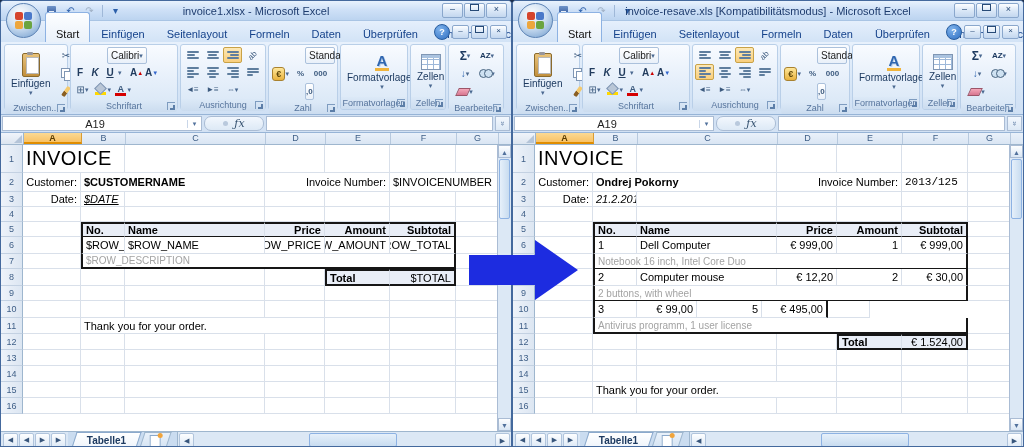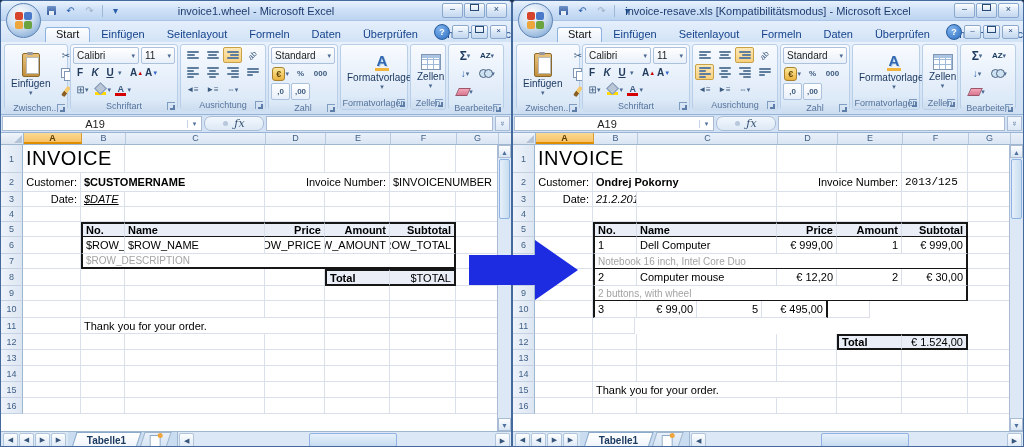--- a/index.html
+++ b/index.html
@@ -26,21 +26,21 @@
   .i-save:after{content:"";position:absolute;left:2px;bottom:0;width:5px;height:4px;background:#e8eef6}
   .qsep{width:1px;height:12px;background:#9fb8d8;margin:0 2px}
   .title-text{position:absolute;left:0;right:0;text-align:center;font-size:11px;color:#1e3c6e;}
   .winbtns{margin-left:auto;display:flex;gap:1px;padding-right:4px;z-index:4}
   .wbtn{width:19px;height:13px;border:1px solid #8aa7cc;border-radius:2px;font-size:9px;line-height:11px;
     text-align:center;color:#274a77;background:linear-gradient(#fdfeff,#dbe8f7 50%,#c3d7ef);}
   .wbtn .mbox{display:inline-block;width:7px;height:5px;border:1px solid #274a77;vertical-align:1px}
   
   .tabrow{height:21px;display:flex;align-items:flex-end;padding-left:44px;position:relative;
     background:linear-gradient(#e5effc,#d2e3f6);}
-  .rtab{font-size:11px;color:#15428b;padding:0 10px 2px;border:1px solid transparent;border-bottom:none;
+  .rtab{font-size:11px;color:#15428b;padding:15px 10px 2px;border:1px solid transparent;border-bottom:none;
     border-radius:3px 3px 0 0;}
   .rtab.active{background:linear-gradient(#fdfeff,#eaf1fa);border-color:#8db2e3;color:#111;}
   .tabrow-right{position:absolute;right:4px;top:3px;display:flex;gap:2px;align-items:center;}
   .helpbtn{width:14px;height:14px;border-radius:50%;background:radial-gradient(circle at 35% 30%,#7fb3ec,#2f6fc2);
     color:#fff;font-size:9px;font-weight:bold;text-align:center;line-height:14px;border:1px solid #275c9e;}
   .wbtn.small{width:15px;height:12px;line-height:10px;font-size:8px}
   
   .ribbon{height:73px;background:linear-gradient(#e8f1fc,#d7e6f7 60%,#cfe0f4);padding:1px 2px 0;display:flex;
     border-bottom:1px solid #97b4d6;box-sizing:border-box;}
   .rgroup{height:66px;margin:1px;border:1px solid #b9cfe8;border-radius:3px;box-sizing:border-box;
@@ -55,21 +55,21 @@
   .bigbtn{display:flex;flex-direction:column;align-items:center;justify-content:center;gap:1px;
     border:1px solid transparent;border-radius:2px;font-size:10px;color:#1d3a60;padding:1px 3px;}
   .blabel{font-size:10px;color:#1d3a60;white-space:nowrap}
   .dd{font-size:7px;color:#4a6890;line-height:5px}
   .i-clip{width:16px;height:22px;background:linear-gradient(#e8c27a,#c2903e);border:1px solid #8a6a2c;
     border-radius:2px;position:relative}
   .i-clip:before{content:"";position:absolute;left:4px;top:-2px;width:6px;height:3px;background:#97969b;border-radius:1px}
   .i-clip:after{content:"";position:absolute;left:3px;top:3px;width:11px;height:15px;background:#fff;border:1px solid #b9b9b9}
   .mini{width:17px;height:15px;display:flex;align-items:center;justify-content:center;font-size:10px;
     border:1px solid transparent;border-radius:2px;color:#3c5a7e;}
-  .mini.frame,.selbox{border:1px solid #abc1dc;background:linear-gradient(#ffffff,#e9f0f9);}
+  .mini.frame,.selbox{border:1px solid #abc1dc;background:linear-gradient(#ffffff,#e9f0f9);margin-left:34px;}
   .i-copy{position:relative;width:10px;height:11px}
   .i-copy span{position:absolute;width:7px;height:8px;background:#fff;border:1px solid #7f96b4}
   .i-copy span:first-child{left:0;top:0}.i-copy span:last-child{left:3px;top:3px}
   .i-brush{width:4px;height:11px;background:linear-gradient(#f4c96d 55%,#8a5f23 55%);transform:rotate(35deg);border-radius:1px}
   .selbox{display:flex;align-items:center;justify-content:space-between;font-size:10px;color:#222;
     padding:0 3px;height:15px;border-radius:2px;}
   .fkrow{display:flex;align-items:center;gap:1px}
   .fk{font-size:10px;font-weight:bold;width:14px;height:15px;display:flex;align-items:center;justify-content:center;color:#223c5e}
   .fk.it{font-style:italic}.fk.un{text-decoration:underline}
   .colstack{display:flex;flex-direction:column;align-items:center;width:14px}
@@ -179,21 +179,21 @@
             <span class="">↶</span>
           </div>
           <div class="qbtn gray">
             <span class="">↷</span>
           </div>
           <span class="qsep"></span>
           <div class="qbtn">
             <span class="">▾</span>
           </div>
         </div>
-        <span class="title-text">invoice1.wheel - Microsoft Excel</span>
+        <span class="title-text">invoice1.xlsx - Microsoft Excel</span>
         <div class="winbtns">
           <div class="wbtn"><span class="">–</span></div>
           <div class="wbtn"><span class="mbox"></span></div>
           <div class="wbtn"><span class="">×</span></div>
         </div>
       </div>
       <div class="tabrow">
         <div class="rtab active"><span class="">Start</span></div>
         <div class="rtab"><span class="">Einfügen</span></div>
         <div class="rtab"><span class="">Seitenlayout</span></div>
@@ -1071,20 +1071,21 @@
             <div class="cell" style="width:58px;height:17px;"></div>
             <div class="cell " style="width:44px;height:17px;border-left:2px solid #161616;">3</div>
             <div class="cell r" style="width:60px;height:17px;">€ 99,00</div>
             <div class="cell r" style="width:65px;height:17px;">5</div>
             <div class="cell r" style="width:66px;height:17px;border-right:2px solid #161616;">€ 495,00</div>
             <div class="cell" style="width:42px;height:17px;"></div>
           </div>
           <div class="xrow">
             <div class="rh" style="height:16px">11</div>
             <div class="cell" style="width:58px;height:16px;"></div>
+            <div class="cell desc" style="width:375px;height:16px;border-left:2px solid #161616;border-right:2px solid #161616;border-bottom:2px solid #161616;">Antivirus programm, 1 user license</div>
             <div class="cell" style="width:42px;height:16px;"></div>
           </div>
           <div class="xrow">
             <div class="rh" style="height:16px">12</div>
             <div class="cell" style="width:58px;height:16px;"></div>
             <div class="cell" style="width:44px;height:16px;"></div>
             <div class="cell" style="width:140px;height:16px;"></div>
             <div class="cell" style="width:60px;height:16px;"></div>
             <div class="cell tot b" style="width:65px;height:16px;border-top:2px solid #161616;border-bottom:2px solid #161616;border-left:2px solid #161616;">Total</div>
             <div class="cell tot r" style="width:66px;height:16px;border-top:2px solid #161616;border-bottom:2px solid #161616;border-right:2px solid #161616;">€ 1.524,00</div>

